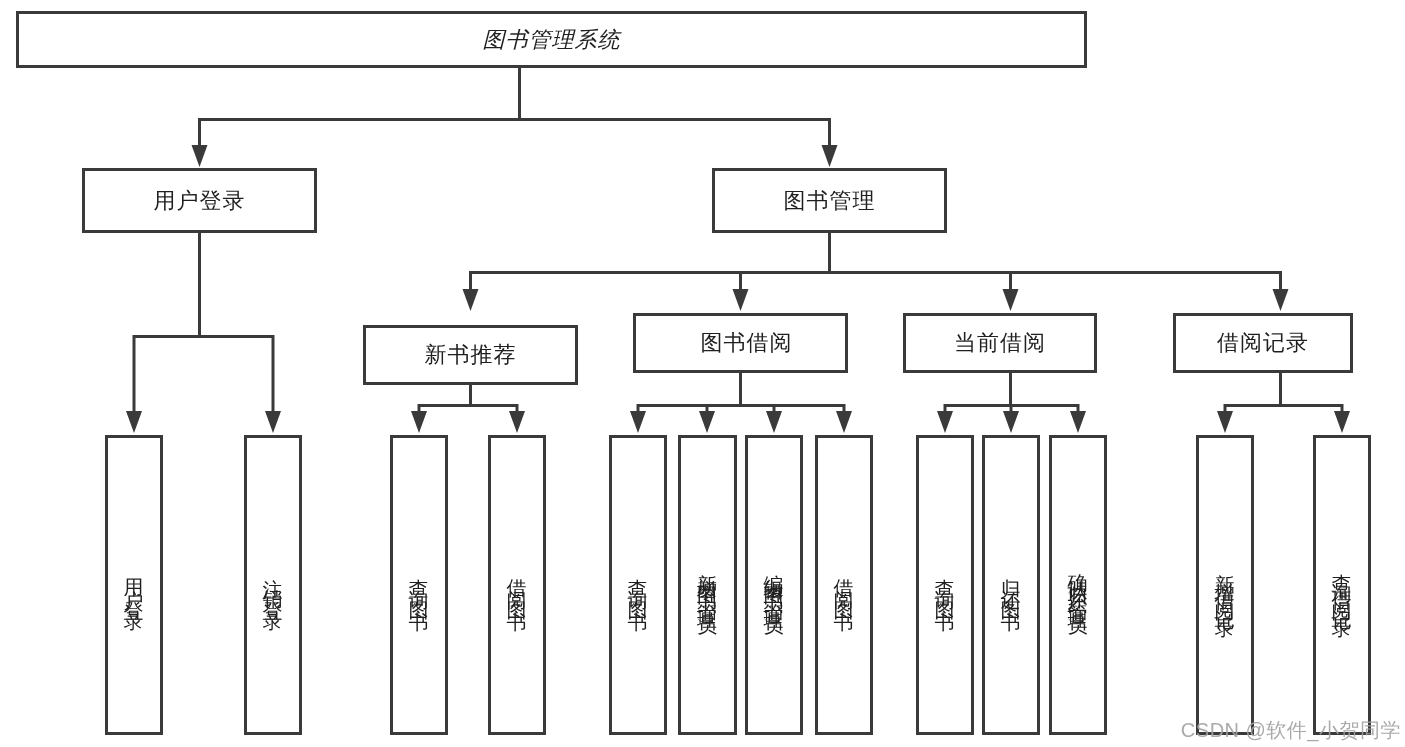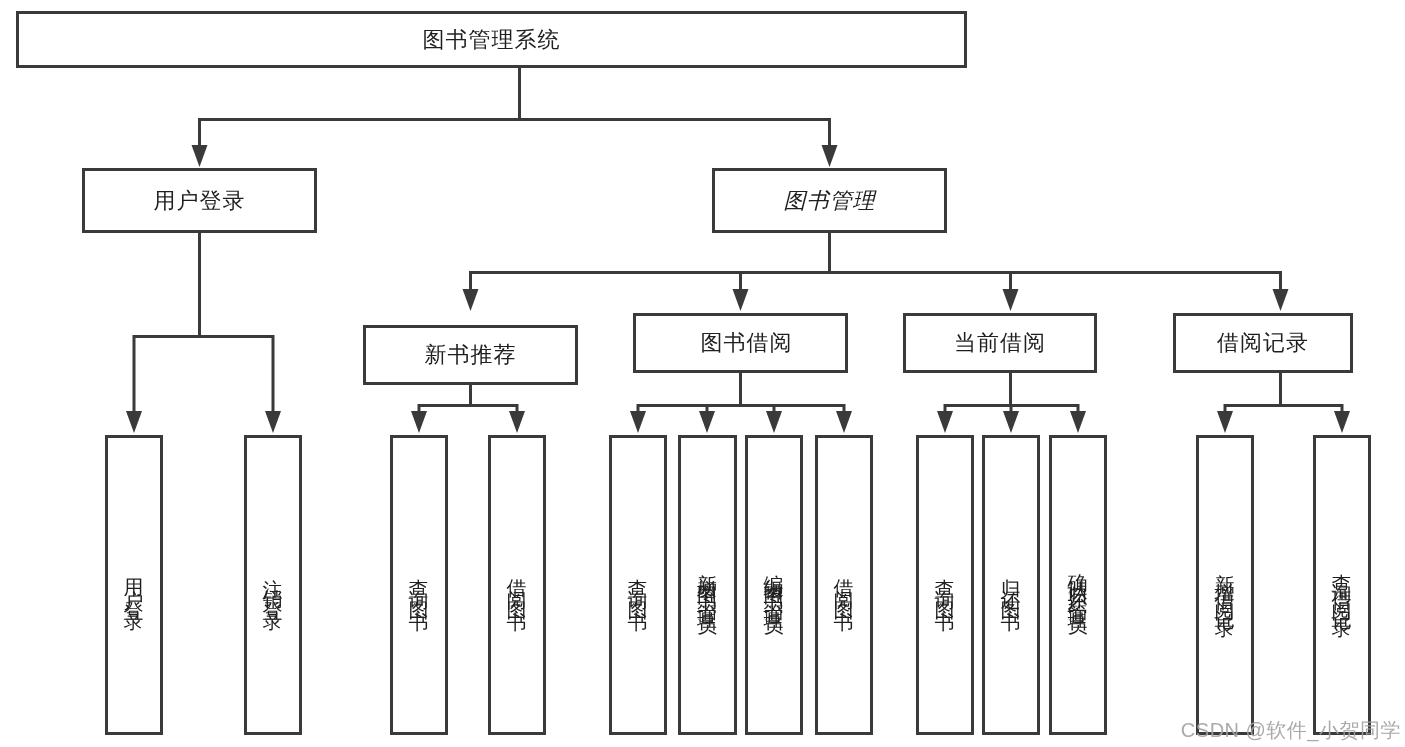--- a/index.html
+++ b/index.html
@@ -63,24 +63,24 @@
       <polygon points="699,411 715,411 707,433" fill="#3a3a3a"></polygon>
       <polygon points="766,411 782,411 774,433" fill="#3a3a3a"></polygon>
       <polygon points="836,411 852,411 844,433" fill="#3a3a3a"></polygon>
       <polygon points="937,411 953,411 945,433" fill="#3a3a3a"></polygon>
       <polygon points="1003,411 1019,411 1011,433" fill="#3a3a3a"></polygon>
       <polygon points="1070,411 1086,411 1078,433" fill="#3a3a3a"></polygon>
       <polygon points="1217,411 1233,411 1225,433" fill="#3a3a3a"></polygon>
       <polygon points="1334,411 1350,411 1342,433" fill="#3a3a3a"></polygon>
     </svg>
 
-  <div class="node" style="left:16px;top:11px;width:951px;height:57px;">图书管理系统</div>
+  <div class="node" style="left:16px;top:11px;width:1071px;height:57px;font-style:italic;">图书管理系统</div>
 
   <div class="node" style="left:82px;top:168px;width:235px;height:65px;">用户登录</div>
-  <div class="node" style="left:712px;top:168px;width:235px;height:65px;font-style:italic;">图书管理</div>
+  <div class="node" style="left:712px;top:168px;width:235px;height:65px;">图书管理</div>
 
   <div class="node" style="left:363px;top:325px;width:215px;height:60px;">新书推荐</div>
   <div class="node" style="left:633px;top:313px;width:215px;height:60px;padding-left:12px;">图书借阅</div>
   <div class="node" style="left:903px;top:313px;width:194px;height:60px;">当前借阅</div>
   <div class="node" style="left:1173px;top:313px;width:180px;height:60px;">借阅记录</div>
 
   <div class="node vnode ls4" style="left:105px;top:435px;width:58px;height:300px;">用户登录</div>
   <div class="node vnode ls4" style="left:244px;top:435px;width:58px;height:300px;">注销登录</div>
 
   <div class="node vnode ls4" style="left:390px;top:435px;width:58px;height:300px;">查询图书</div>

